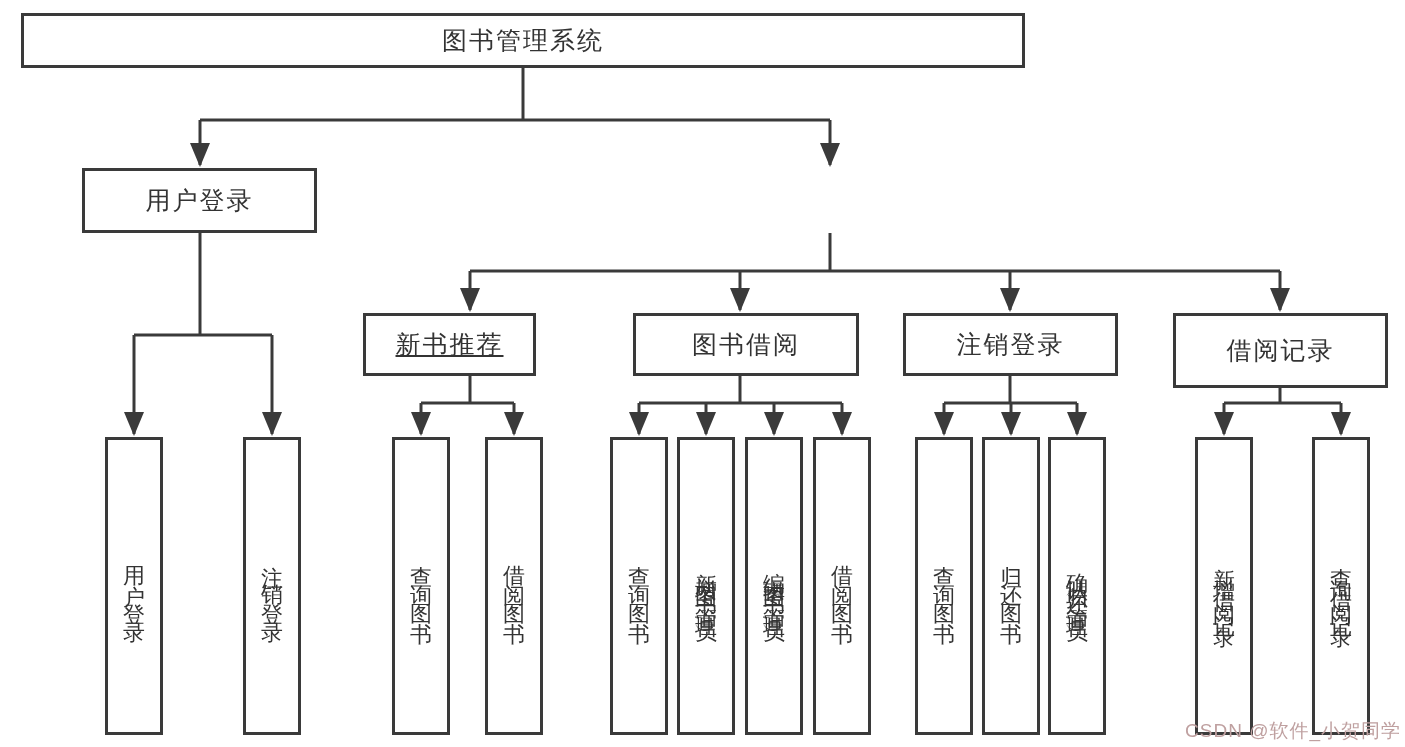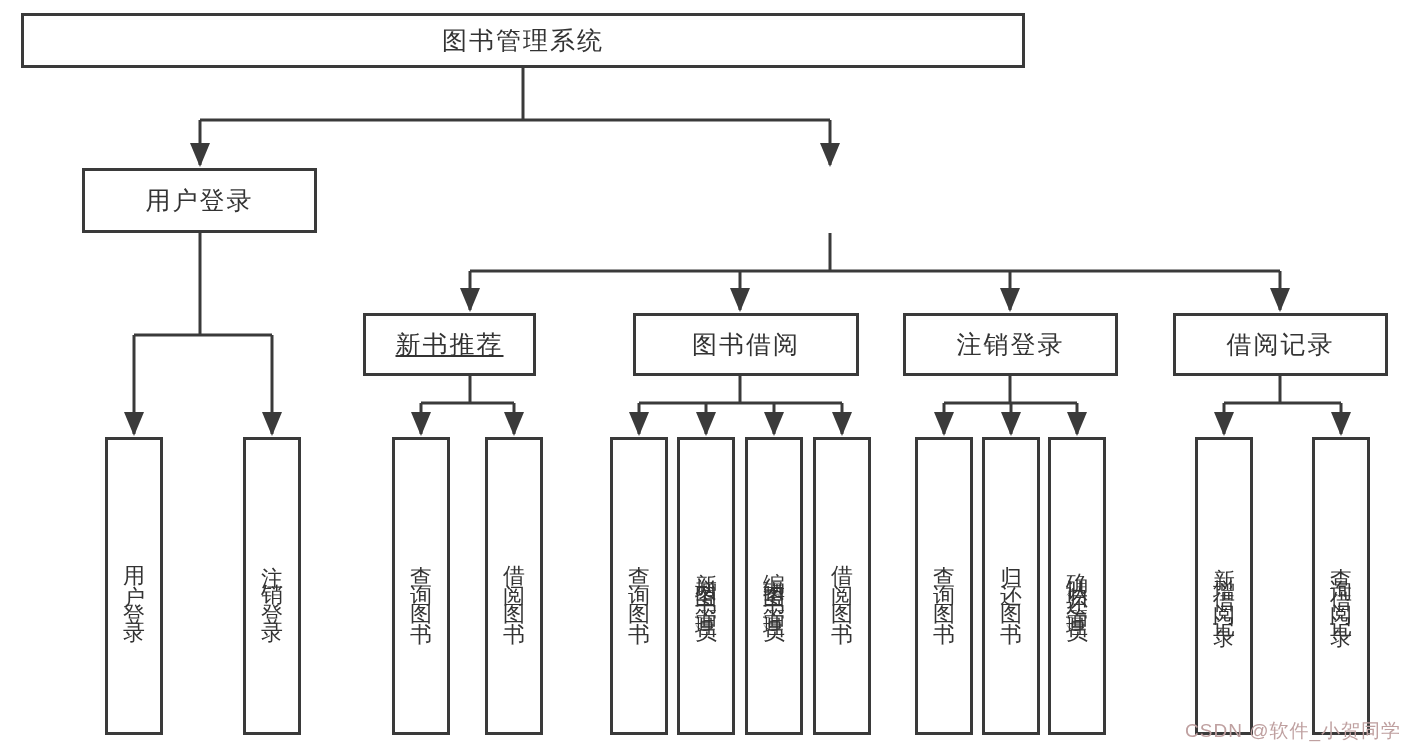--- a/index.html
+++ b/index.html
@@ -106,21 +106,21 @@
 
   <div class="node hnode" style="left:363px;top:313px;width:173px;height:63px;text-decoration:underline;">
     <span>新书推荐</span>
   </div>
   <div class="node hnode" style="left:633px;top:313px;width:226px;height:63px;">
     <span>图书借阅</span>
   </div>
   <div class="node hnode" style="left:903px;top:313px;width:215px;height:63px;">
     <span>注销登录</span>
   </div>
-  <div class="node hnode" style="left:1173px;top:313px;width:215px;height:63px;">
+  <div class="node hnode" style="left:1173px;top:313px;width:215px;height:75px;">
     <span>借阅记录</span>
   </div>
 
   <div class="node vnode" style="left:105px;top:437px;width:58px;height:298px;">
     <span class="vlabel" style="letter-spacing: 19px;">用户登录</span>
   </div>
   <div class="node vnode" style="left:243px;top:437px;width:58px;height:298px;">
     <span class="vlabel" style="letter-spacing: 19px;">注销登录</span>
   </div>
 

